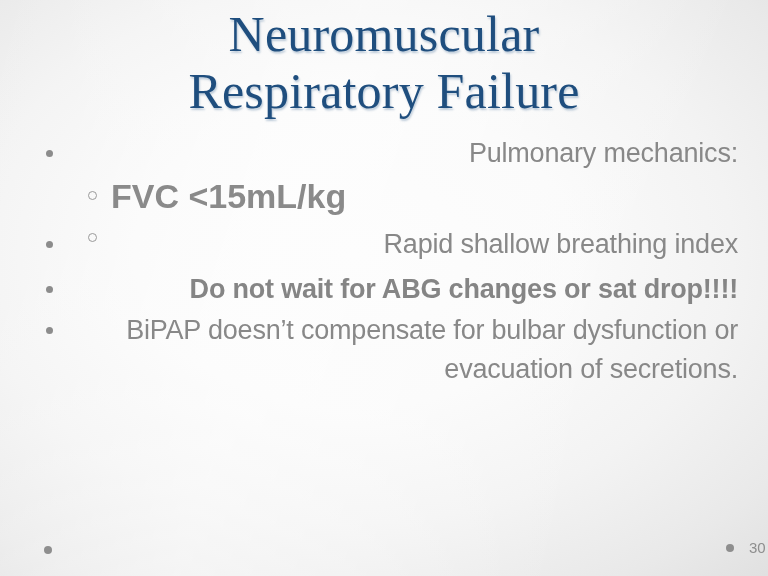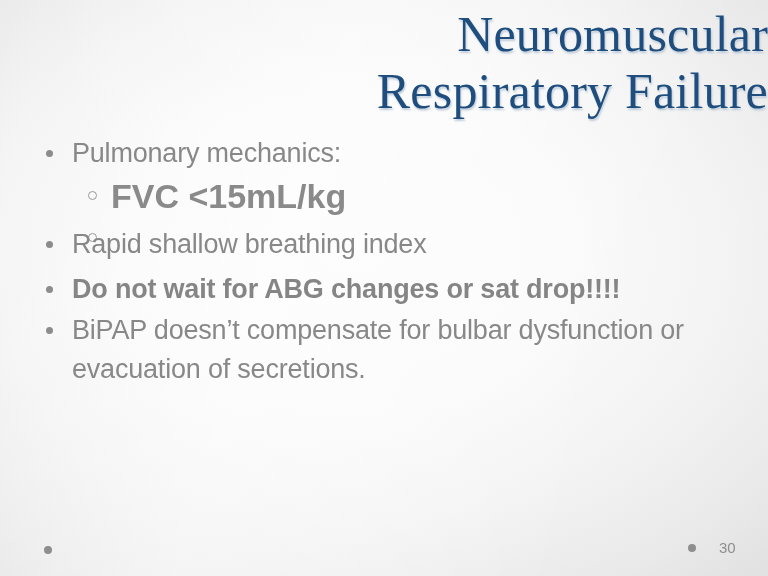--- a/index.html
+++ b/index.html
@@ -39,21 +39,21 @@
         rgba(255,255,255,0.30) 55%,
         rgba(255,255,255,0.00) 78%);
     pointer-events: none;
   }
 
   #title {
     position: absolute;
     top: 6px;
     left: 0;
     width: 768px;
-    text-align: right;
+    text-align: center;
     font-family: "Liberation Serif", serif;
     font-size: 50px;
     line-height: 57px;
     font-weight: 400;
     color: #1f4e7e;
     letter-spacing: 0.2px;
     text-shadow: 1px 2px 2px rgba(185,200,215,0.95), 0 1px 0 rgba(255,255,255,0.6);
     white-space: pre-line;
   }
 
@@ -67,21 +67,21 @@
   .bullet-row {
     position: relative;
     display: block;
     padding-left: 34px;
     color: #888888;
     font-size: 27px;
     line-height: 39px;
     letter-spacing: -0.2px;
     font-weight: 400;
   }
-  .bullet-row.lvl1 { margin-bottom: 2px; }
+  .bullet-row.lvl1 { margin-bottom: 2px; text-align: right; }
 
   .bullet-row.lvl1 > .marker {
     position: absolute;
     left: 8px;
     top: 16px;
     width: 7px;
     height: 7px;
     border-radius: 50%;
     background: #8c8c8c;
   }
@@ -118,25 +118,25 @@
     left: 44px;
     top: 546px;
     width: 8px;
     height: 8px;
     border-radius: 50%;
     background: #8e8e8e;
   }
 
   #page-num-wrap {
     position: absolute;
-    left: 688px;
+    left: 726px;
     top: 540px;
     display: flex;
     align-items: center;
-    gap: 23px;
+    gap: 15px;
   }
   #page-dot {
     width: 8px;
     height: 8px;
     border-radius: 50%;
     background: #8e8e8e;
   }
   #page-number {
     font-family: "Liberation Sans", sans-serif;
     font-size: 15px;

